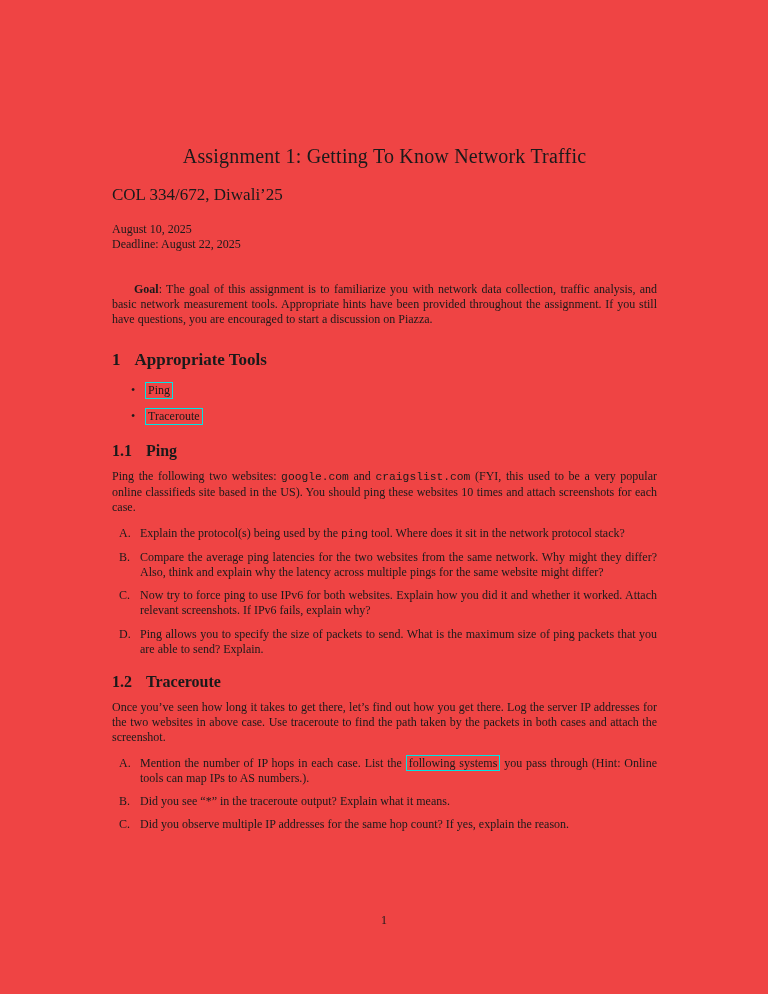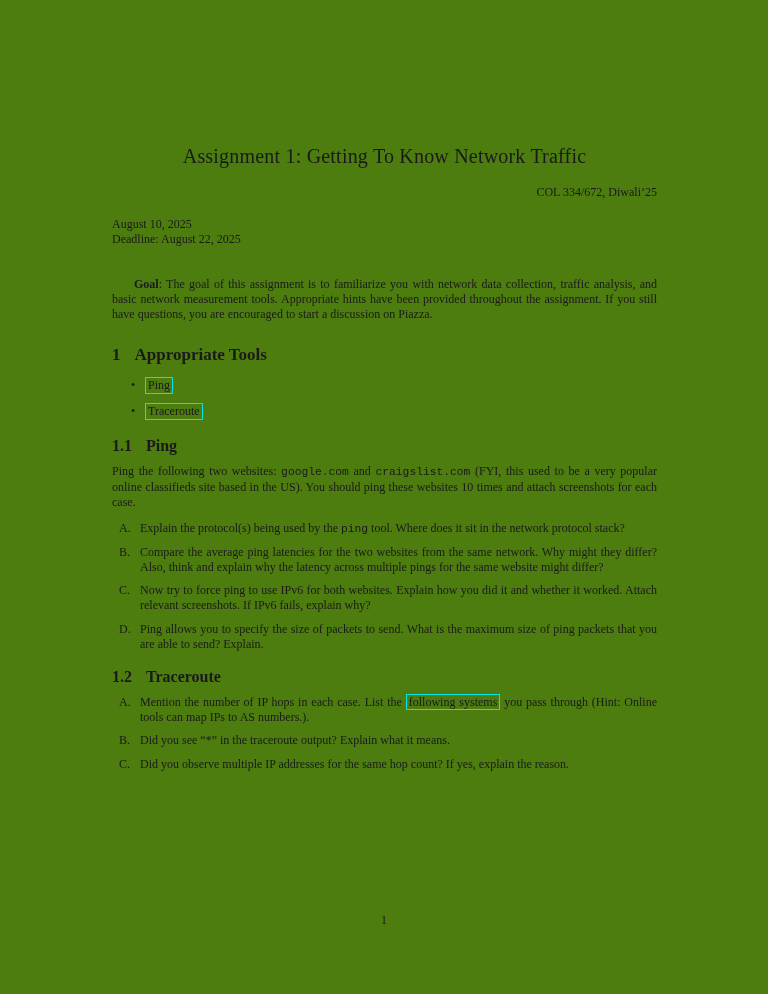--- a/index.html
+++ b/index.html
@@ -1,43 +1,43 @@
 <!DOCTYPE html>
 <html><head>
 <meta charset="utf-8">
 <style>
   * { margin: 0; padding: 0; box-sizing: border-box; }
   html, body { background: #ffffff; }
   .page {
     position: relative;
     width: 768px;
     height: 994px;
-    background: #4d7c0f;
+    background: #ef4444;
     overflow: hidden;
     font-family: "Liberation Serif", "DejaVu Serif", serif;
     color: #1a1a1a;
   }
   .content {
     position: absolute;
     left: 112px;
     top: 0;
     width: 545px;
     padding-top: 145px;
   }
   .doc-title {
     font-size: 20px;
     font-weight: normal;
     text-align: center;
     line-height: 23px;
     margin-bottom: 17px;
     letter-spacing: 0.2px;
   }
   .doc-course {
-    font-size: 12px;
-    text-align: right;
+    font-size: 17px;
+    text-align: left;
     margin-bottom: 17px;
   }
   .doc-dates {
     font-size: 12px;
     text-align: left;
     line-height: 15px;
   }
   p.body-par {
     font-size: 12px;
     line-height: 15.2px;
@@ -160,20 +160,21 @@
         <span class="enum-text">Now try to force ping to use IPv6 for both websites. Explain how you did it and whether it worked. Attach relevant screenshots. If IPv6 fails, explain why?</span>
       </div>
       <div class="enum-item">
         <span class="enum-label">D.</span>
         <span class="enum-text">Ping allows you to specify the size of packets to send. What is the maximum size of ping packets that you are able to send? Explain.</span>
       </div>
     </div>
 
     <h3 class="subsec subsec-mt2"><span class="sec-num">1.2</span><span class="sec-gap"></span><span>Traceroute</span></h3>
 
+    <p class="body-par after-subsec">Once you’ve seen how long it takes to get there, let’s find out how you get there. Log the server IP addresses for the two websites in above case. Use traceroute to find the path taken by the packets in both cases and attach the screenshot.</p>
 
     <div class="enum-list">
       <div class="enum-item">
         <span class="enum-label">A.</span>
         <span class="enum-text"><span>Mention the number of IP hops in each case. List the </span><a class="linkbox">following systems</a><span> you pass through (Hint: Online tools can map IPs to AS numbers.).</span></span>
       </div>
       <div class="enum-item">
         <span class="enum-label">B.</span>
         <span class="enum-text">Did you see “*” in the traceroute output? Explain what it means.</span>
       </div>

